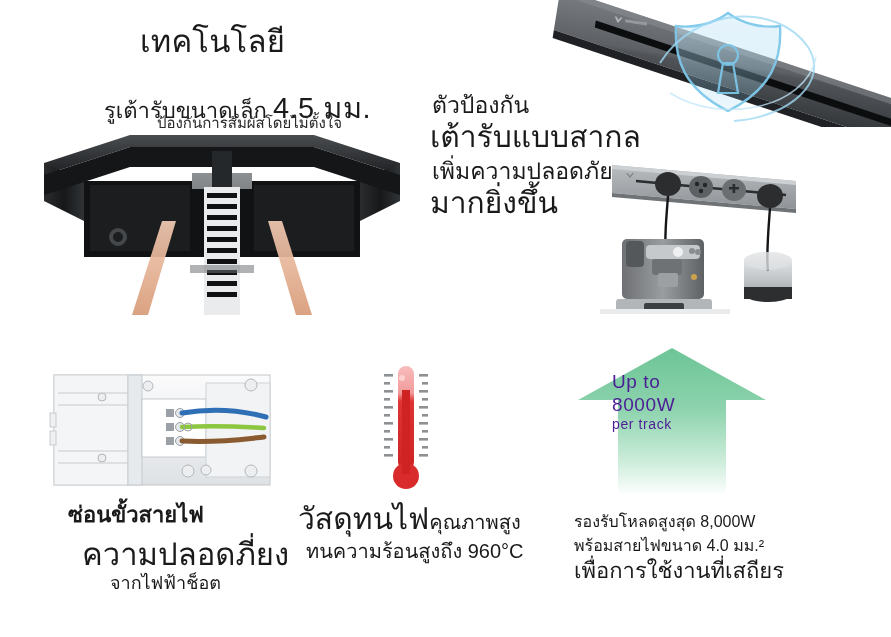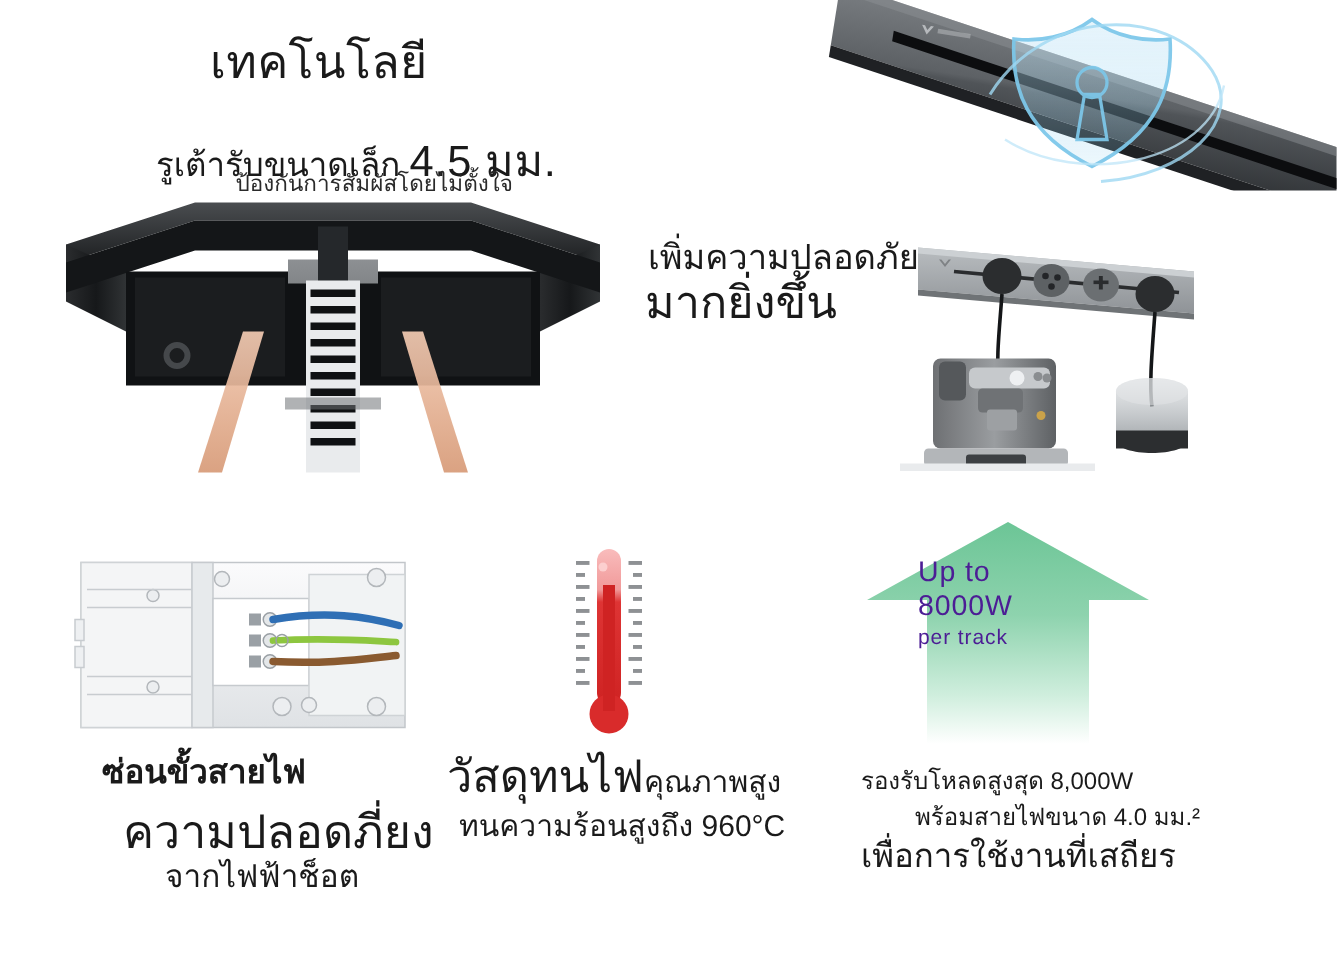--- a/index.html
+++ b/index.html
@@ -19,21 +19,21 @@
   .t-hole .big{font-size:29px;letter-spacing:.5px;}
   .t-sub{font-size:15px;font-weight:400;color:#2a2a2a;}
 
   .t-r1{font-size:23px;}
   .t-r2{font-size:30px;}
   .t-r3{font-size:23px;}
   .t-r4{font-size:30px;}
 
   .t-b1{font-size:22px;font-weight:bold;}
   .t-b2{font-size:31px;}
-  .t-b3{font-size:21px;}
+  .t-b3{font-size:18px;}
 
   .t-c1{font-size:30px;}
   .t-c1 .small{font-size:20px;text-align:right;}
   .t-c2{font-size:20px;}
 
   .t-g1{font-size:16px;}
   .t-g2{font-size:16px;}
   .t-g3{font-size:22px;}
 
   
@@ -154,20 +154,22 @@
 
         <circle cx="208" cy="58" r="10" fill="none" stroke="#7ec8ea" stroke-width="2.2"></circle>
         <path d="M203,66 L198,96 L218,96 L213,66 Z" fill="none" stroke="#7ec8ea" stroke-width="2.2"></path>
       </g>
 
       <path d="M140,66 C176,8 258,6 288,50 C310,84 270,120 214,124" fill="none" stroke="#9fd8f2" stroke-width="2" opacity=".8"></path>
       <path d="M150,96 C200,128 286,112 296,60" fill="none" stroke="#bfe6f8" stroke-width="1.6" opacity=".75"></path>
     </svg>
   </div>
 
+  <div class="abs txt t-r1" style="left:432px;top:92px;">ตัวป้องกัน</div>
+  <div class="abs txt t-r2" style="left:430px;top:120px;">เต้ารับแบบสากล</div>
   <div class="abs txt t-r4" style="left:430px;top:186px;">มากยิ่งขึ้น</div>
   <div class="abs txt t-r3" style="left:432px;top:158px;">เพิ่มความปลอดภัย</div>
 
   <div class="abs" style="left:586px;top:152px;width:300px;height:172px;">
     <svg viewBox="0 0 300 172" width="300" height="172">
       <defs>
         <linearGradient id="barG" x1="0" y1="0" x2="0" y2="1">
           <stop offset="0" stop-color="#b9bdc0"></stop>
             <stop offset="1" stop-color="#8f9397"></stop>
         </linearGradient>
@@ -334,16 +336,16 @@
       <path d="M96,2 L190,54 L150,54 L150,150 L42,150 L42,54 L2,54 Z" fill="url(#arrG)"></path>
     </svg>
     <div class="arrow-label">
       <div>Up to</div>
       <div>8000W</div>
       <div class="small">per track</div>
     </div>
   </div>
 
   <div class="abs txt t-g1" style="left:574px;top:512px;">รองรับโหลดสูงสุด 8,000W</div>
-  <div class="abs txt t-g2" style="left:574px;top:536px;margin-left:36px;">พร้อมสายไฟขนาด 4.0 มม.²</div>
+  <div class="abs txt t-g2" style="left:574px;top:536px;">พร้อมสายไฟขนาด 4.0 มม.²</div>
   <div class="abs txt t-g3" style="left:574px;top:558px;">เพื่อการใช้งานที่เสถียร</div>
 
 </div>
 
 </body></html>

